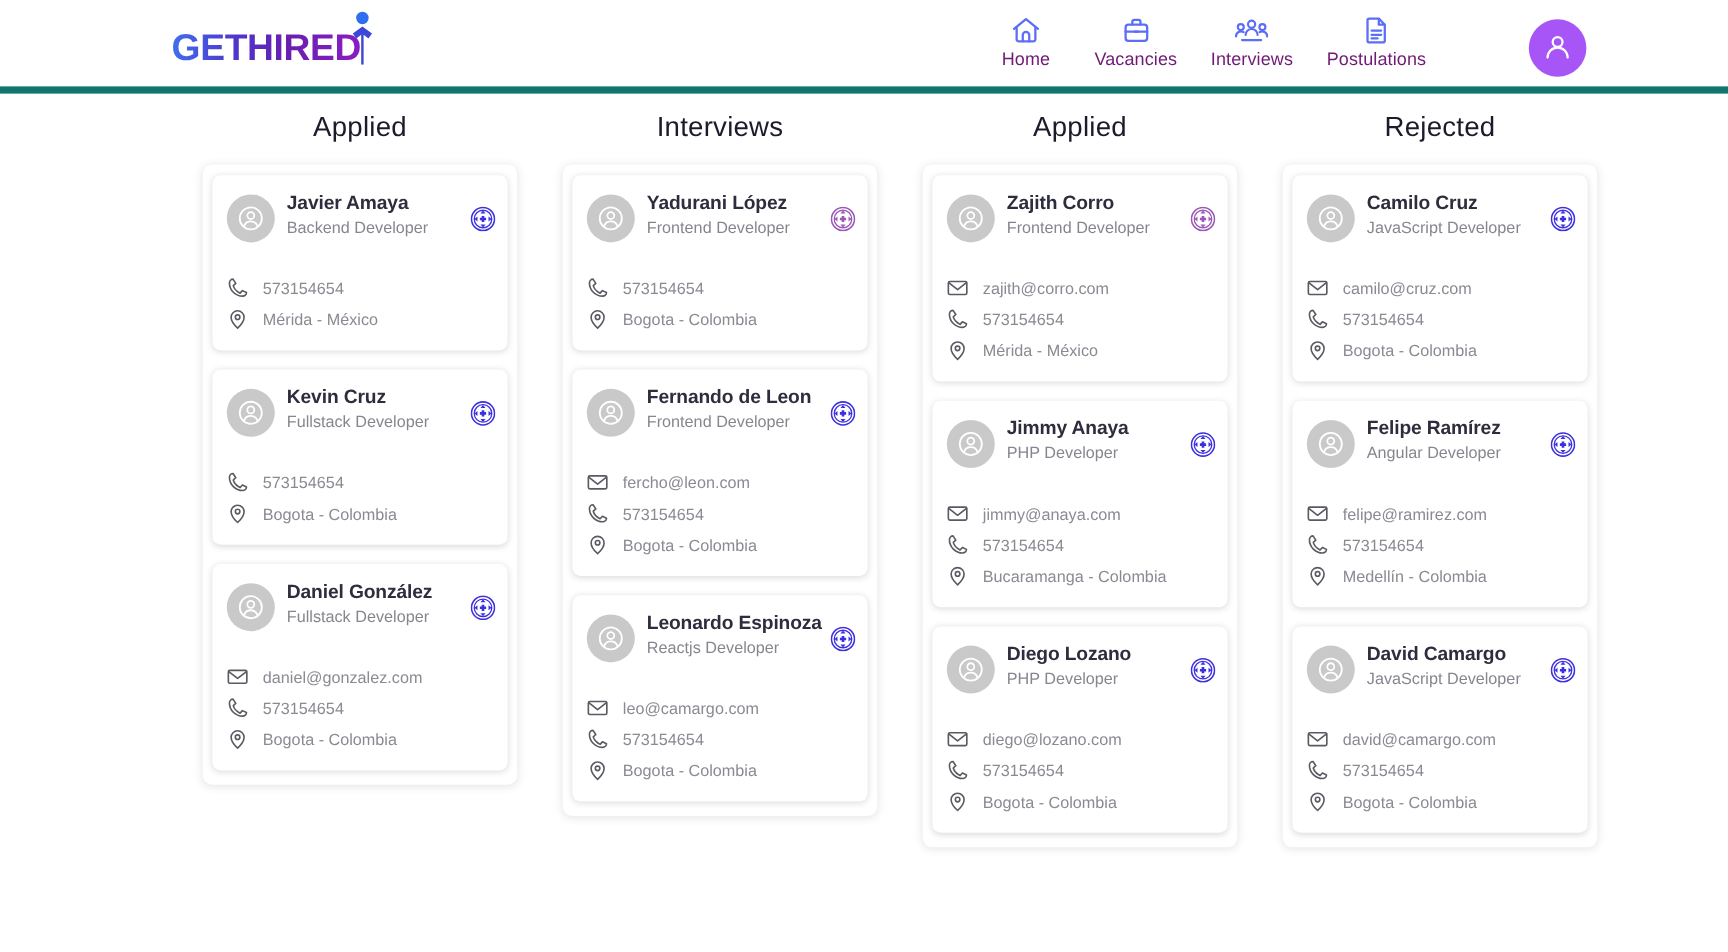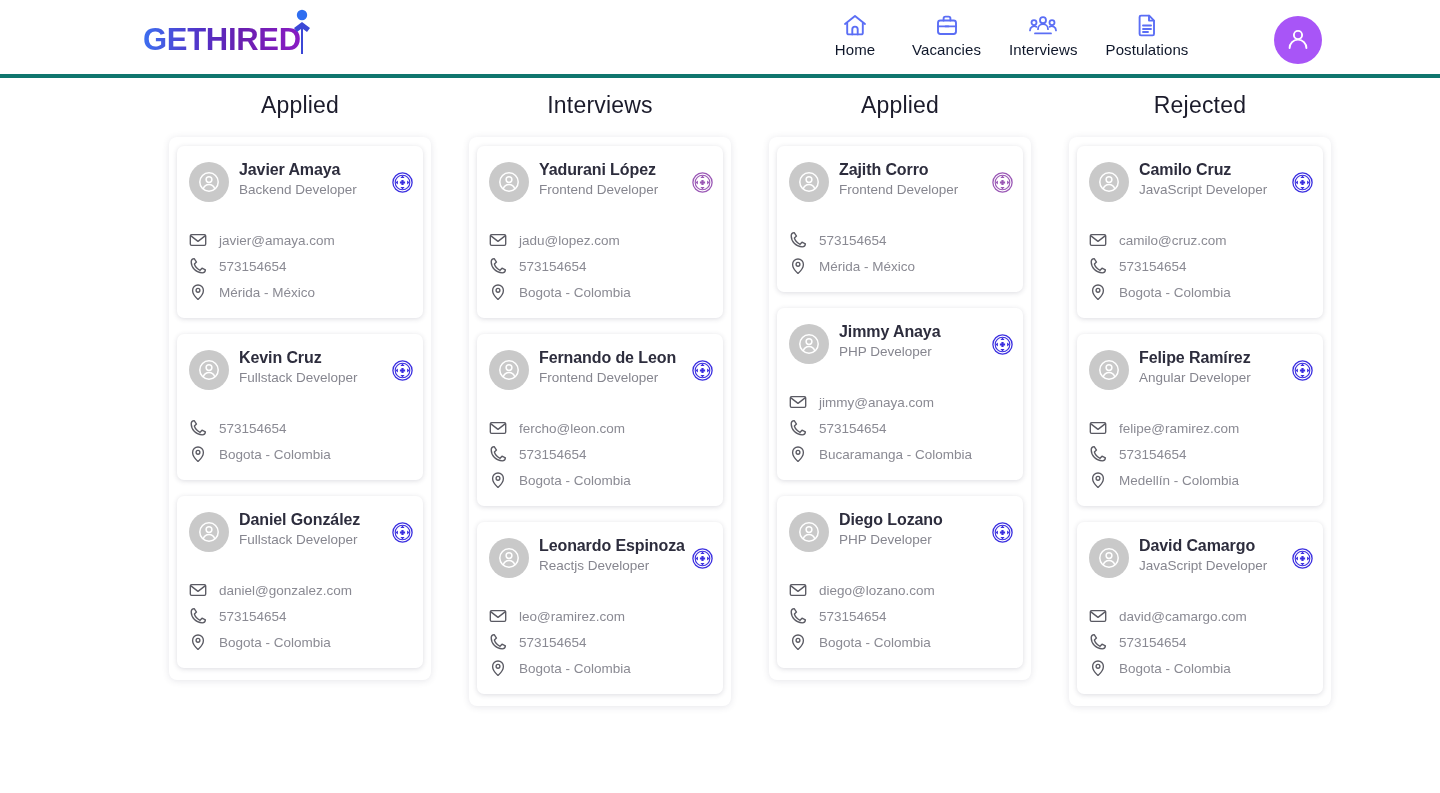--- a/index.html
+++ b/index.html
@@ -8,21 +8,21 @@
     background: #ffffff;
     font-family: "Liberation Sans", sans-serif;
     overflow: hidden;
   }
 
   
   .header {
     position: relative;
     height: 78px;
     background: #ffffff;
-    border-bottom: 4px solid #0f766e;
+    border-bottom: 6px solid #0f766e;
     display: flex;
     align-items: center;
   }
   .logo {
     position: absolute;
     left: 143px; top: 20px;
     height: 40px;
     display: flex;
     align-items: center;
   }
@@ -55,21 +55,21 @@
     align-items: center;
     gap: 4px;
     color: #5b6ef5;
     cursor: pointer;
     padding: 0 14px;
     min-width: 86px;
   }
   .nav-item svg { display: block; }
   .nav-label {
     font-size: 15px;
-    color: #0f172a;
+    color: #701a75;
     letter-spacing: 0.1px;
     white-space: nowrap;
   }
 
   .avatar-btn {
     position: absolute;
     right: 118px; top: 16px;
     width: 48px; height: 48px;
     border-radius: 50%;
     background: #a855f7;
@@ -285,29 +285,20 @@
           <span class="move-handle"><svg width="21" height="21" viewBox="0 0 21 21">
               <circle cx="10.5" cy="10.5" r="9.6" fill="none" stroke="#3b2fe0" stroke-width="1.3"></circle>
               <circle cx="10.5" cy="10.5" r="7.3" fill="none" stroke="#3b2fe0" stroke-width="1.1"></circle>
               <path d="M10.5 3.4 l2.1 2.5 h-4.2 Z M10.5 17.6 l2.1 -2.5 h-4.2 Z M3.4 10.5 l2.5 -2.1 v4.2 Z M17.6 10.5 l-2.5 -2.1 v4.2 Z" fill="#3b2fe0"></path>
               <path d="M9.4 7.9 h2.2 v1.5 h1.5 v2.2 h-1.5 v1.5 h-2.2 v-1.5 h-1.5 v-2.2 h1.5 Z" fill="#3b2fe0"></path>
             </svg></span>
           <div class="card-details">
             <div class="detail-row">
               <span class="detail-icon">
                 <svg width="18" height="18" viewBox="0 0 18 18" fill="none" stroke="#5a5a63" stroke-width="1.35" stroke-linecap="round" stroke-linejoin="round">
-                  <rect x="1.3" y="3.6" width="15.4" height="10.8" rx="1.3"></rect>
-                  <path d="M1.6 4.6 L9 10.4 L16.4 4.6"></path>
-                </svg>
-              </span>
-              <span class="detail-text">javier@amaya.com</span>
-            </div>
-            <div class="detail-row">
-              <span class="detail-icon">
-                <svg width="18" height="18" viewBox="0 0 18 18" fill="none" stroke="#5a5a63" stroke-width="1.35" stroke-linecap="round" stroke-linejoin="round">
                   <path d="M5.2 1.6 C3.6 1.6 2.2 3 2.2 4.8 c0 6 5 11 11 11 1.8 0 3.2 -1.4 3.2 -3 l-3.4 -1.6 -1.9 2.1 C8.6 12 6 9.4 5.4 7 l2.1 -1.9 Z"></path>
                 </svg>
               </span>
               <span class="detail-text">573154654</span>
             </div>
             <div class="detail-row">
               <span class="detail-icon">
                 <svg width="18" height="18" viewBox="0 0 18 18" fill="none" stroke="#5a5a63" stroke-width="1.35" stroke-linecap="round" stroke-linejoin="round">
                   <path d="M9 16.4 C9 16.4 14.4 11.5 14.4 7.4 A5.4 5.4 0 0 0 3.6 7.4 C3.6 11.5 9 16.4 9 16.4 Z"></path>
                   <circle cx="9" cy="7.3" r="1.9"></circle>
@@ -428,25 +419,65 @@
           <span class="move-handle"><svg width="21" height="21" viewBox="0 0 21 21">
               <circle cx="10.5" cy="10.5" r="9.6" fill="none" stroke="#9b59b6" stroke-width="1.3"></circle>
               <circle cx="10.5" cy="10.5" r="7.3" fill="none" stroke="#9b59b6" stroke-width="1.1"></circle>
               <path d="M10.5 3.4 l2.1 2.5 h-4.2 Z M10.5 17.6 l2.1 -2.5 h-4.2 Z M3.4 10.5 l2.5 -2.1 v4.2 Z M17.6 10.5 l-2.5 -2.1 v4.2 Z" fill="#9b59b6"></path>
               <path d="M9.4 7.9 h2.2 v1.5 h1.5 v2.2 h-1.5 v1.5 h-2.2 v-1.5 h-1.5 v-2.2 h1.5 Z" fill="#9b59b6"></path>
             </svg></span>
           <div class="card-details">
             <div class="detail-row">
               <span class="detail-icon">
                 <svg width="18" height="18" viewBox="0 0 18 18" fill="none" stroke="#5a5a63" stroke-width="1.35" stroke-linecap="round" stroke-linejoin="round">
+                  <path d="M5.2 1.6 C3.6 1.6 2.2 3 2.2 4.8 c0 6 5 11 11 11 1.8 0 3.2 -1.4 3.2 -3 l-3.4 -1.6 -1.9 2.1 C8.6 12 6 9.4 5.4 7 l2.1 -1.9 Z"></path>
+                </svg>
+              </span>
+              <span class="detail-text">573154654</span>
+            </div>
+            <div class="detail-row">
+              <span class="detail-icon">
+                <svg width="18" height="18" viewBox="0 0 18 18" fill="none" stroke="#5a5a63" stroke-width="1.35" stroke-linecap="round" stroke-linejoin="round">
+                  <path d="M9 16.4 C9 16.4 14.4 11.5 14.4 7.4 A5.4 5.4 0 0 0 3.6 7.4 C3.6 11.5 9 16.4 9 16.4 Z"></path>
+                  <circle cx="9" cy="7.3" r="1.9"></circle>
+                </svg>
+              </span>
+              <span class="detail-text">Bogota - Colombia</span>
+            </div>
+          </div>
+        </div>
+        <div class="card">
+          <div class="card-top">
+            <span class="card-avatar">
+              <svg width="22" height="22" viewBox="0 0 22 22" fill="none" stroke="#ffffff" stroke-width="1.5" stroke-linecap="round" stroke-linejoin="round">
+                <circle cx="11" cy="11" r="9.2"></circle>
+                <circle cx="11" cy="8.6" r="2.9"></circle>
+                <path d="M5.4 17.6 a5.9 5.9 0 0 1 11.2 0"></path>
+              </svg>
+            </span>
+            <div class="card-ident">
+              <div class="card-name">Fernando de Leon</div>
+              <div class="card-role">Frontend Developer</div>
+            </div>
+          </div>
+          <span class="move-handle"><svg width="21" height="21" viewBox="0 0 21 21">
+              <circle cx="10.5" cy="10.5" r="9.6" fill="none" stroke="#3b2fe0" stroke-width="1.3"></circle>
+              <circle cx="10.5" cy="10.5" r="7.3" fill="none" stroke="#3b2fe0" stroke-width="1.1"></circle>
+              <path d="M10.5 3.4 l2.1 2.5 h-4.2 Z M10.5 17.6 l2.1 -2.5 h-4.2 Z M3.4 10.5 l2.5 -2.1 v4.2 Z M17.6 10.5 l-2.5 -2.1 v4.2 Z" fill="#3b2fe0"></path>
+              <path d="M9.4 7.9 h2.2 v1.5 h1.5 v2.2 h-1.5 v1.5 h-2.2 v-1.5 h-1.5 v-2.2 h1.5 Z" fill="#3b2fe0"></path>
+            </svg></span>
+          <div class="card-details">
+            <div class="detail-row">
+              <span class="detail-icon">
+                <svg width="18" height="18" viewBox="0 0 18 18" fill="none" stroke="#5a5a63" stroke-width="1.35" stroke-linecap="round" stroke-linejoin="round">
                   <rect x="1.3" y="3.6" width="15.4" height="10.8" rx="1.3"></rect>
                   <path d="M1.6 4.6 L9 10.4 L16.4 4.6"></path>
                 </svg>
               </span>
-              <span class="detail-text">jadu@lopez.com</span>
+              <span class="detail-text">fercho@leon.com</span>
             </div>
             <div class="detail-row">
               <span class="detail-icon">
                 <svg width="18" height="18" viewBox="0 0 18 18" fill="none" stroke="#5a5a63" stroke-width="1.35" stroke-linecap="round" stroke-linejoin="round">
                   <path d="M5.2 1.6 C3.6 1.6 2.2 3 2.2 4.8 c0 6 5 11 11 11 1.8 0 3.2 -1.4 3.2 -3 l-3.4 -1.6 -1.9 2.1 C8.6 12 6 9.4 5.4 7 l2.1 -1.9 Z"></path>
                 </svg>
               </span>
               <span class="detail-text">573154654</span>
             </div>
             <div class="detail-row">
@@ -463,88 +494,39 @@
         <div class="card">
           <div class="card-top">
             <span class="card-avatar">
               <svg width="22" height="22" viewBox="0 0 22 22" fill="none" stroke="#ffffff" stroke-width="1.5" stroke-linecap="round" stroke-linejoin="round">
                 <circle cx="11" cy="11" r="9.2"></circle>
                 <circle cx="11" cy="8.6" r="2.9"></circle>
                 <path d="M5.4 17.6 a5.9 5.9 0 0 1 11.2 0"></path>
               </svg>
             </span>
             <div class="card-ident">
-              <div class="card-name">Fernando de Leon</div>
-              <div class="card-role">Frontend Developer</div>
+              <div class="card-name">Leonardo Espinoza</div>
+              <div class="card-role">Reactjs Developer</div>
             </div>
           </div>
           <span class="move-handle"><svg width="21" height="21" viewBox="0 0 21 21">
               <circle cx="10.5" cy="10.5" r="9.6" fill="none" stroke="#3b2fe0" stroke-width="1.3"></circle>
               <circle cx="10.5" cy="10.5" r="7.3" fill="none" stroke="#3b2fe0" stroke-width="1.1"></circle>
               <path d="M10.5 3.4 l2.1 2.5 h-4.2 Z M10.5 17.6 l2.1 -2.5 h-4.2 Z M3.4 10.5 l2.5 -2.1 v4.2 Z M17.6 10.5 l-2.5 -2.1 v4.2 Z" fill="#3b2fe0"></path>
               <path d="M9.4 7.9 h2.2 v1.5 h1.5 v2.2 h-1.5 v1.5 h-2.2 v-1.5 h-1.5 v-2.2 h1.5 Z" fill="#3b2fe0"></path>
             </svg></span>
           <div class="card-details">
             <div class="detail-row">
               <span class="detail-icon">
                 <svg width="18" height="18" viewBox="0 0 18 18" fill="none" stroke="#5a5a63" stroke-width="1.35" stroke-linecap="round" stroke-linejoin="round">
                   <rect x="1.3" y="3.6" width="15.4" height="10.8" rx="1.3"></rect>
                   <path d="M1.6 4.6 L9 10.4 L16.4 4.6"></path>
                 </svg>
               </span>
-              <span class="detail-text">fercho@leon.com</span>
-            </div>
-            <div class="detail-row">
-              <span class="detail-icon">
-                <svg width="18" height="18" viewBox="0 0 18 18" fill="none" stroke="#5a5a63" stroke-width="1.35" stroke-linecap="round" stroke-linejoin="round">
-                  <path d="M5.2 1.6 C3.6 1.6 2.2 3 2.2 4.8 c0 6 5 11 11 11 1.8 0 3.2 -1.4 3.2 -3 l-3.4 -1.6 -1.9 2.1 C8.6 12 6 9.4 5.4 7 l2.1 -1.9 Z"></path>
-                </svg>
-              </span>
-              <span class="detail-text">573154654</span>
-            </div>
-            <div class="detail-row">
-              <span class="detail-icon">
-                <svg width="18" height="18" viewBox="0 0 18 18" fill="none" stroke="#5a5a63" stroke-width="1.35" stroke-linecap="round" stroke-linejoin="round">
-                  <path d="M9 16.4 C9 16.4 14.4 11.5 14.4 7.4 A5.4 5.4 0 0 0 3.6 7.4 C3.6 11.5 9 16.4 9 16.4 Z"></path>
-                  <circle cx="9" cy="7.3" r="1.9"></circle>
-                </svg>
-              </span>
-              <span class="detail-text">Bogota - Colombia</span>
-            </div>
-          </div>
-        </div>
-        <div class="card">
-          <div class="card-top">
-            <span class="card-avatar">
-              <svg width="22" height="22" viewBox="0 0 22 22" fill="none" stroke="#ffffff" stroke-width="1.5" stroke-linecap="round" stroke-linejoin="round">
-                <circle cx="11" cy="11" r="9.2"></circle>
-                <circle cx="11" cy="8.6" r="2.9"></circle>
-                <path d="M5.4 17.6 a5.9 5.9 0 0 1 11.2 0"></path>
-              </svg>
-            </span>
-            <div class="card-ident">
-              <div class="card-name">Leonardo Espinoza</div>
-              <div class="card-role">Reactjs Developer</div>
-            </div>
-          </div>
-          <span class="move-handle"><svg width="21" height="21" viewBox="0 0 21 21">
-              <circle cx="10.5" cy="10.5" r="9.6" fill="none" stroke="#3b2fe0" stroke-width="1.3"></circle>
-              <circle cx="10.5" cy="10.5" r="7.3" fill="none" stroke="#3b2fe0" stroke-width="1.1"></circle>
-              <path d="M10.5 3.4 l2.1 2.5 h-4.2 Z M10.5 17.6 l2.1 -2.5 h-4.2 Z M3.4 10.5 l2.5 -2.1 v4.2 Z M17.6 10.5 l-2.5 -2.1 v4.2 Z" fill="#3b2fe0"></path>
-              <path d="M9.4 7.9 h2.2 v1.5 h1.5 v2.2 h-1.5 v1.5 h-2.2 v-1.5 h-1.5 v-2.2 h1.5 Z" fill="#3b2fe0"></path>
-            </svg></span>
-          <div class="card-details">
-            <div class="detail-row">
-              <span class="detail-icon">
-                <svg width="18" height="18" viewBox="0 0 18 18" fill="none" stroke="#5a5a63" stroke-width="1.35" stroke-linecap="round" stroke-linejoin="round">
-                  <rect x="1.3" y="3.6" width="15.4" height="10.8" rx="1.3"></rect>
-                  <path d="M1.6 4.6 L9 10.4 L16.4 4.6"></path>
-                </svg>
-              </span>
-              <span class="detail-text">leo@ramirez.com</span>
+              <span class="detail-text">leo@camargo.com</span>
             </div>
             <div class="detail-row">
               <span class="detail-icon">
                 <svg width="18" height="18" viewBox="0 0 18 18" fill="none" stroke="#5a5a63" stroke-width="1.35" stroke-linecap="round" stroke-linejoin="round">
                   <path d="M5.2 1.6 C3.6 1.6 2.2 3 2.2 4.8 c0 6 5 11 11 11 1.8 0 3.2 -1.4 3.2 -3 l-3.4 -1.6 -1.9 2.1 C8.6 12 6 9.4 5.4 7 l2.1 -1.9 Z"></path>
                 </svg>
               </span>
               <span class="detail-text">573154654</span>
             </div>
             <div class="detail-row">
@@ -580,20 +562,29 @@
           <span class="move-handle"><svg width="21" height="21" viewBox="0 0 21 21">
               <circle cx="10.5" cy="10.5" r="9.6" fill="none" stroke="#9b59b6" stroke-width="1.3"></circle>
               <circle cx="10.5" cy="10.5" r="7.3" fill="none" stroke="#9b59b6" stroke-width="1.1"></circle>
               <path d="M10.5 3.4 l2.1 2.5 h-4.2 Z M10.5 17.6 l2.1 -2.5 h-4.2 Z M3.4 10.5 l2.5 -2.1 v4.2 Z M17.6 10.5 l-2.5 -2.1 v4.2 Z" fill="#9b59b6"></path>
               <path d="M9.4 7.9 h2.2 v1.5 h1.5 v2.2 h-1.5 v1.5 h-2.2 v-1.5 h-1.5 v-2.2 h1.5 Z" fill="#9b59b6"></path>
             </svg></span>
           <div class="card-details">
             <div class="detail-row">
               <span class="detail-icon">
                 <svg width="18" height="18" viewBox="0 0 18 18" fill="none" stroke="#5a5a63" stroke-width="1.35" stroke-linecap="round" stroke-linejoin="round">
+                  <rect x="1.3" y="3.6" width="15.4" height="10.8" rx="1.3"></rect>
+                  <path d="M1.6 4.6 L9 10.4 L16.4 4.6"></path>
+                </svg>
+              </span>
+              <span class="detail-text">zajith@corro.com</span>
+            </div>
+            <div class="detail-row">
+              <span class="detail-icon">
+                <svg width="18" height="18" viewBox="0 0 18 18" fill="none" stroke="#5a5a63" stroke-width="1.35" stroke-linecap="round" stroke-linejoin="round">
                   <path d="M5.2 1.6 C3.6 1.6 2.2 3 2.2 4.8 c0 6 5 11 11 11 1.8 0 3.2 -1.4 3.2 -3 l-3.4 -1.6 -1.9 2.1 C8.6 12 6 9.4 5.4 7 l2.1 -1.9 Z"></path>
                 </svg>
               </span>
               <span class="detail-text">573154654</span>
             </div>
             <div class="detail-row">
               <span class="detail-icon">
                 <svg width="18" height="18" viewBox="0 0 18 18" fill="none" stroke="#5a5a63" stroke-width="1.35" stroke-linecap="round" stroke-linejoin="round">
                   <path d="M9 16.4 C9 16.4 14.4 11.5 14.4 7.4 A5.4 5.4 0 0 0 3.6 7.4 C3.6 11.5 9 16.4 9 16.4 Z"></path>
                   <circle cx="9" cy="7.3" r="1.9"></circle>

